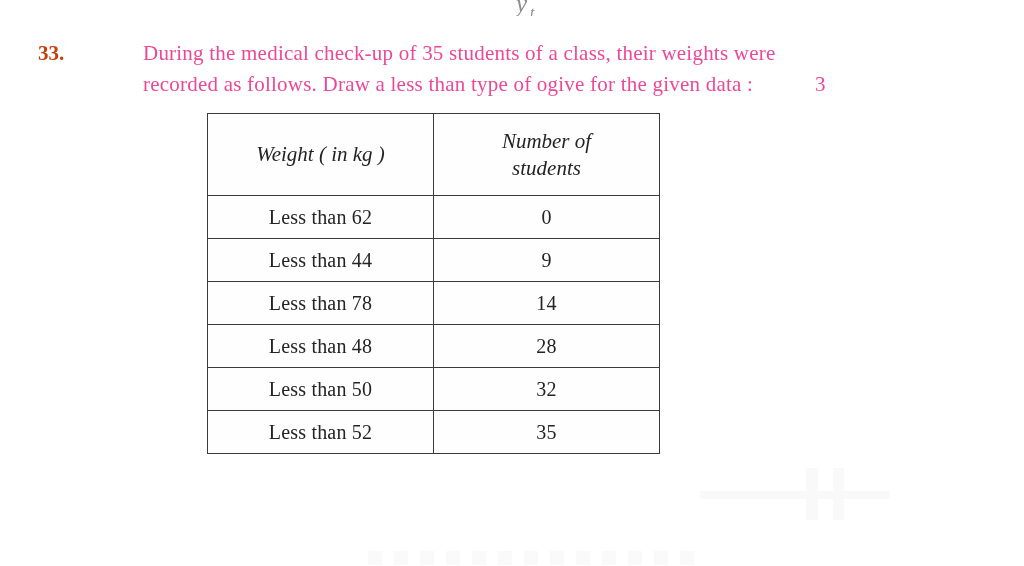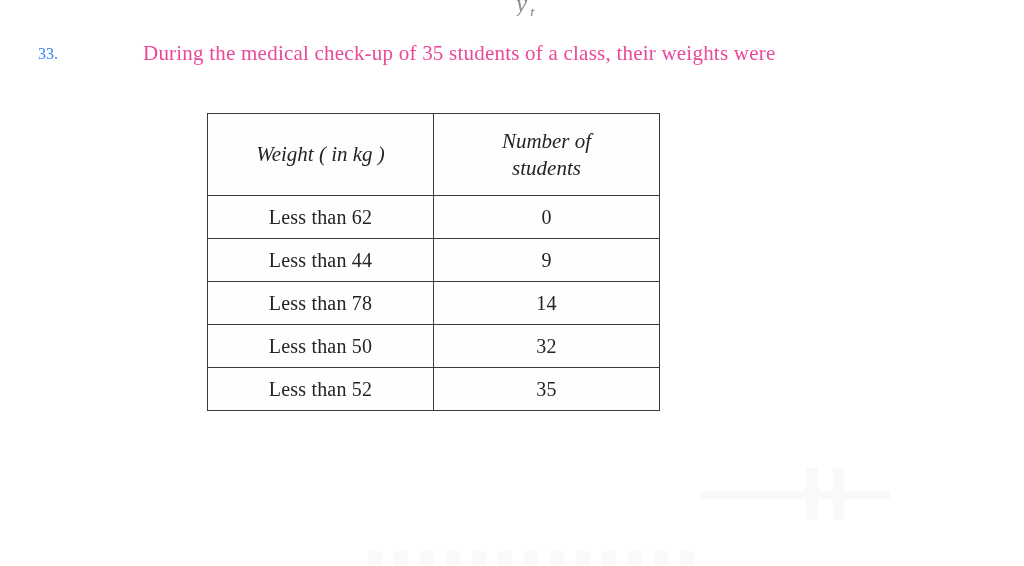--- a/index.html
+++ b/index.html
@@ -45,23 +45,24 @@
     left: 38px;
     width: 968px;
   }
   .q-row {
     display: flex;
     align-items: flex-start;
   }
   .q-number {
     width: 74px;
     flex: 0 0 74px;
-    font-size: 16px;
+    font-size: 21px;
     line-height: 31px;
-    color: #3b82f6;
+    color: #c2410c;
+    font-weight: bold;
   }
   .q-body {
     flex: 1 1 auto;
     font-size: 21px;
     line-height: 31px;
     color: #ec4899;
     margin-left: 31px;
   }
   .q-line-1 {
     white-space: nowrap;
@@ -147,20 +148,24 @@
 
 <div class="top-fragment">
   <span>y</span><span class="sub">t</span>
 </div>
 
 <div class="question">
   <div class="q-row">
     <div class="q-number">33.</div>
     <div class="q-body">
       <div class="q-line-1">During the medical check-up of 35 students of a class, their weights were</div>
+      <div class="q-line-2">
+        <span>recorded as follows. Draw a less than type of ogive for the given data :</span>
+        <span class="q-marks">3</span>
+      </div>
     </div>
   </div>
 </div>
 
 <div class="table-wrap">
   <table class="data-table">
     <colgroup>
       <col class="col-weight">
       <col class="col-count">
     </colgroup>
@@ -181,20 +186,24 @@
         </tr>
         <tr>
           <td>Less than 44</td>
           <td>9</td>
         </tr>
         <tr>
           <td>Less than 78</td>
           <td>14</td>
         </tr>
         <tr>
+          <td>Less than 48</td>
+          <td>28</td>
+        </tr>
+        <tr>
           <td>Less than 50</td>
           <td>32</td>
         </tr>
         <tr>
           <td>Less than 52</td>
           <td>35</td>
         </tr>
       </tbody>
   </table>
 </div>

